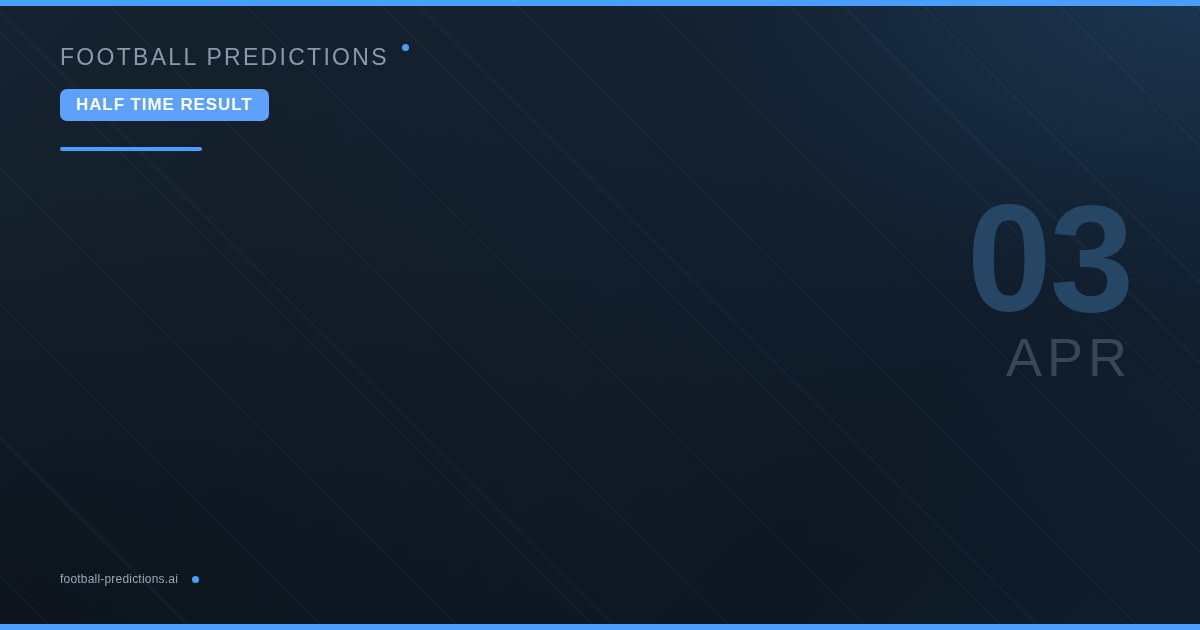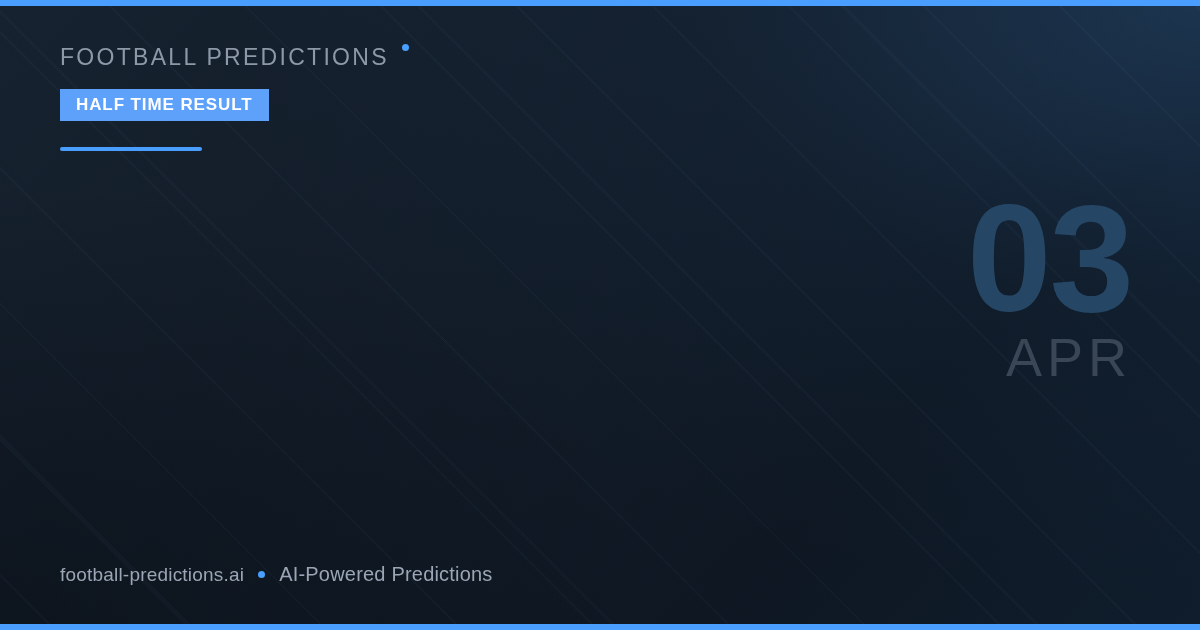--- a/index.html
+++ b/index.html
@@ -133,21 +133,21 @@
     height: 7px;
     border-radius: 50%;
     background: #4a9eff;
     flex: none;
   }
 
   .badge {
     display: inline-block;
     margin-top: 15px;
     padding: 7px 16px 8px;
-    border-radius: 0;
+    border-radius: 7px;
     background: #5da1fb;
     color: #ffffff;
     font-size: 17px;
     font-weight: 700;
     letter-spacing: 0.9px;
     line-height: 1;
     white-space: nowrap;
   }
 
   .title {
@@ -173,21 +173,21 @@
   .footer {
     position: absolute;
     left: 60px;
     bottom: 44px;
     z-index: 5;
     display: flex;
     align-items: center;
     gap: 14px;
   }
   .footer-site {
-    font-size: 19px;
+    font-size: 12px;
     color: #9aa6b5;
     letter-spacing: 0.2px;
     white-space: nowrap;
   }
   .footer-dot {
     width: 7px;
     height: 7px;
     border-radius: 50%;
     background: #4a9eff;
     flex: none;
@@ -225,16 +225,15 @@
     <div class="badge">HALF TIME RESULT</div>
 
 
     <div class="accent-rule"></div>
 
   </div>
 
   <div class="footer">
     <span class="footer-site">football-predictions.ai</span>
     <span class="footer-dot"></span>
-    <span class="footer-tag">AI-Powered Predictions</span>
   </div>
 
 </div>
 
 </body></html>

